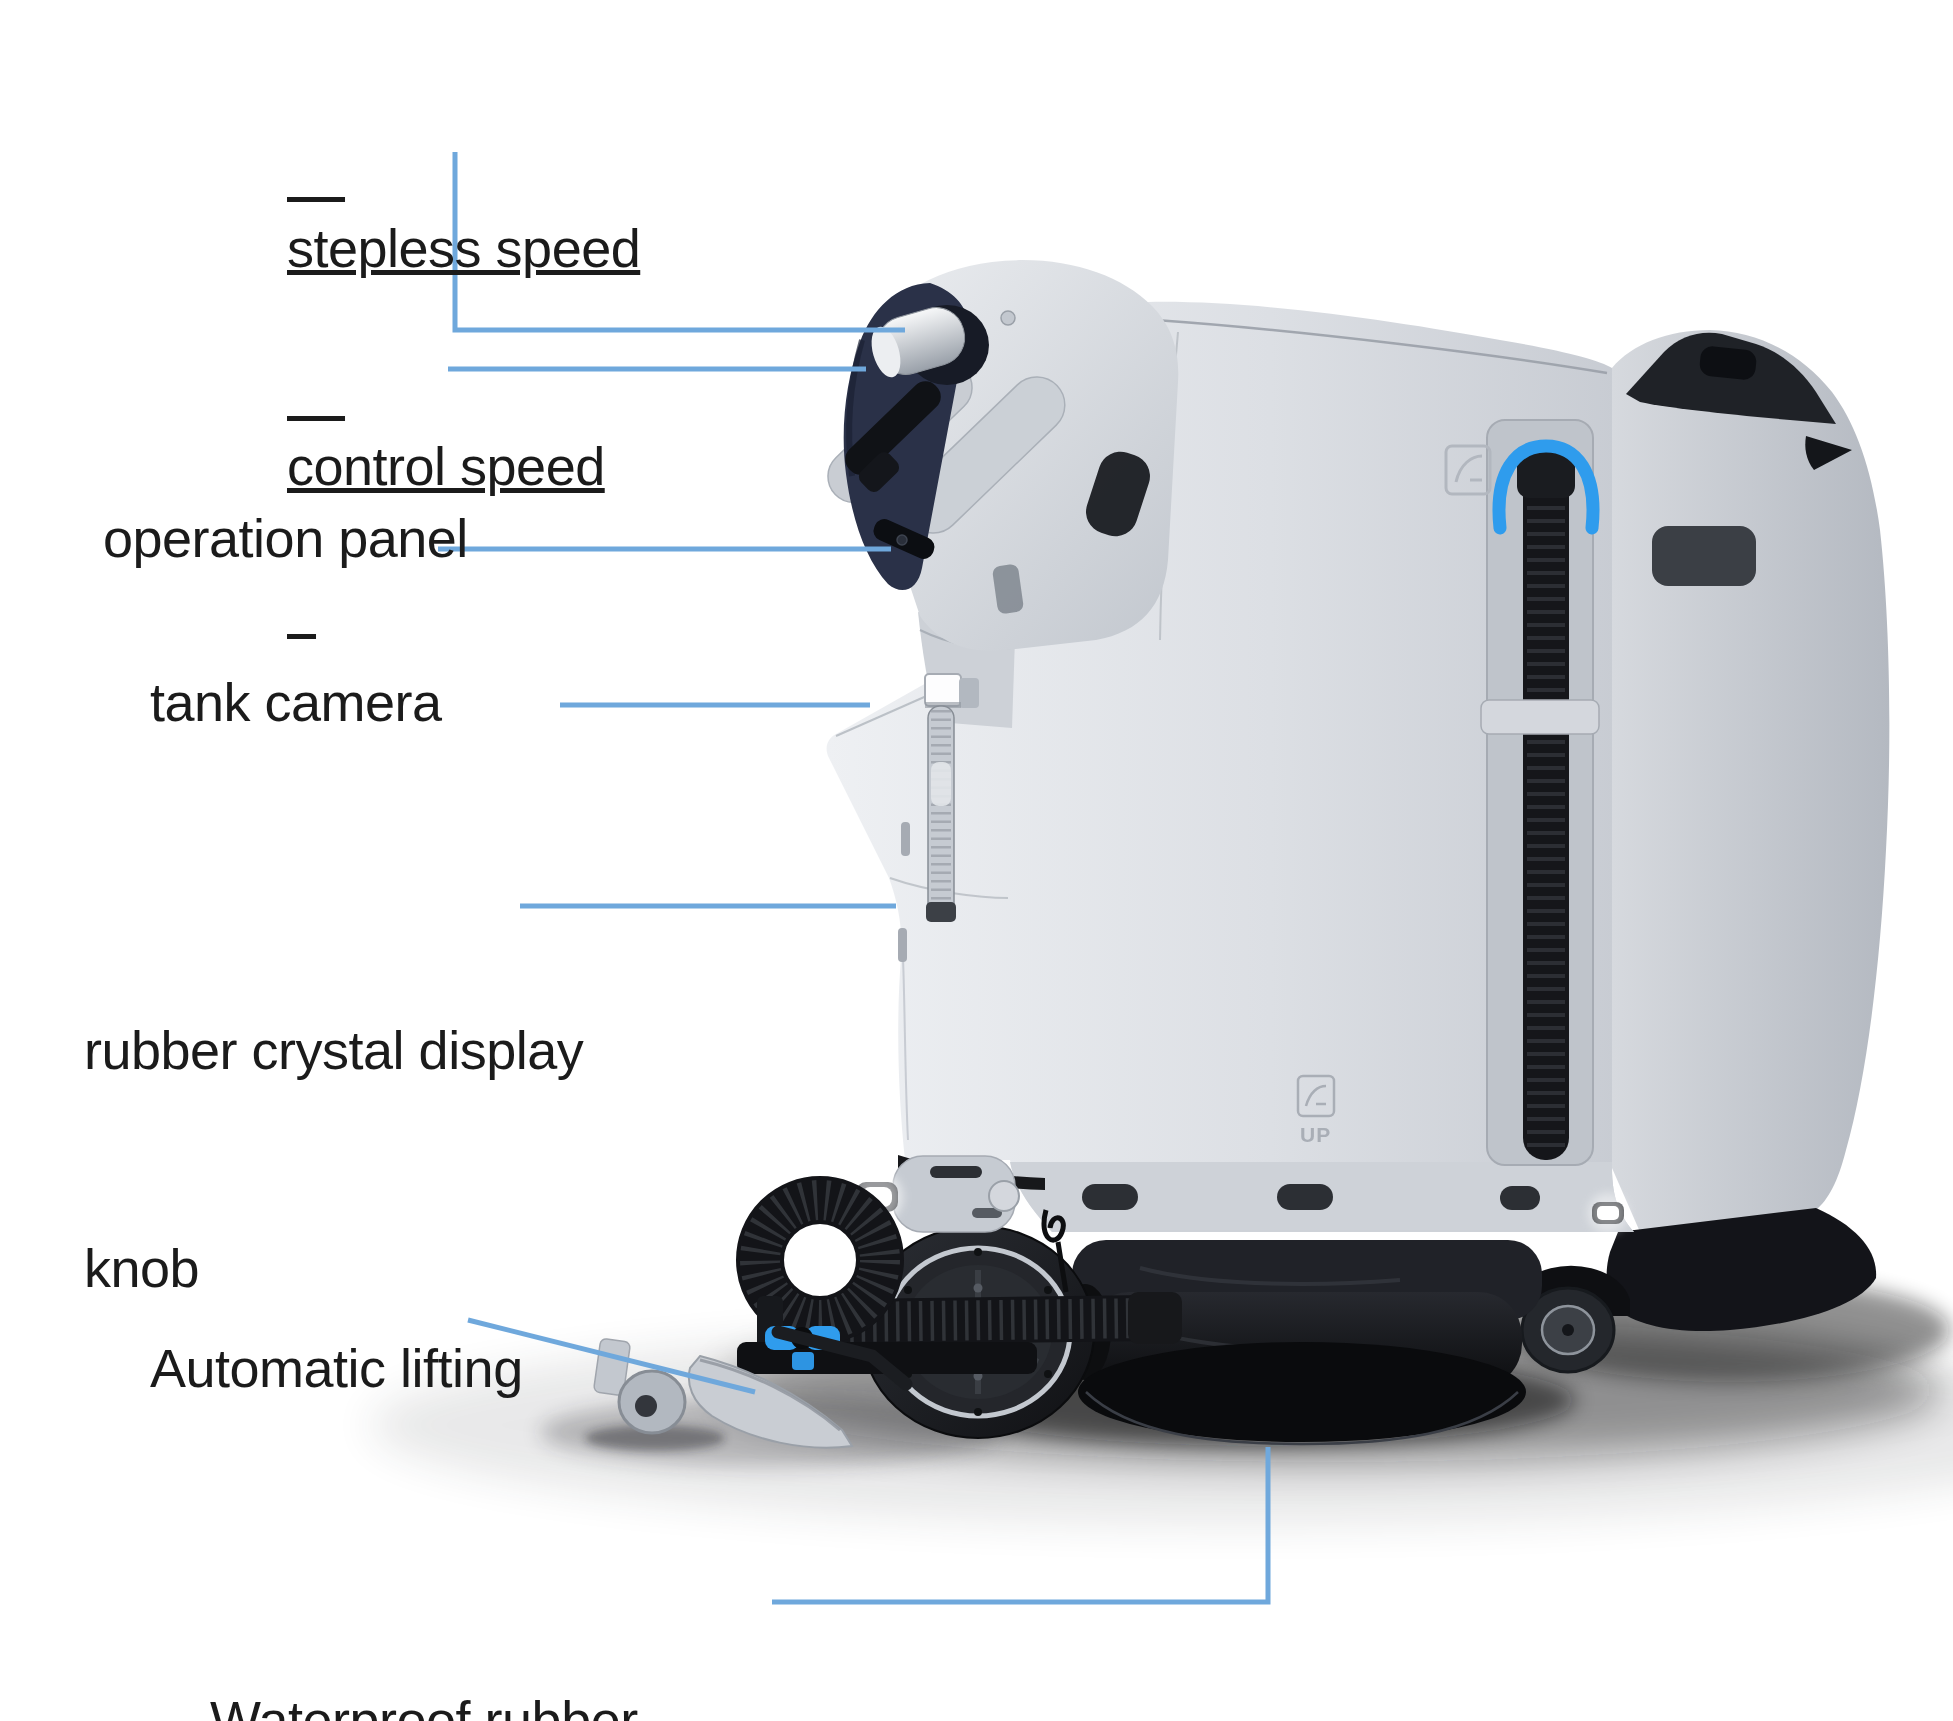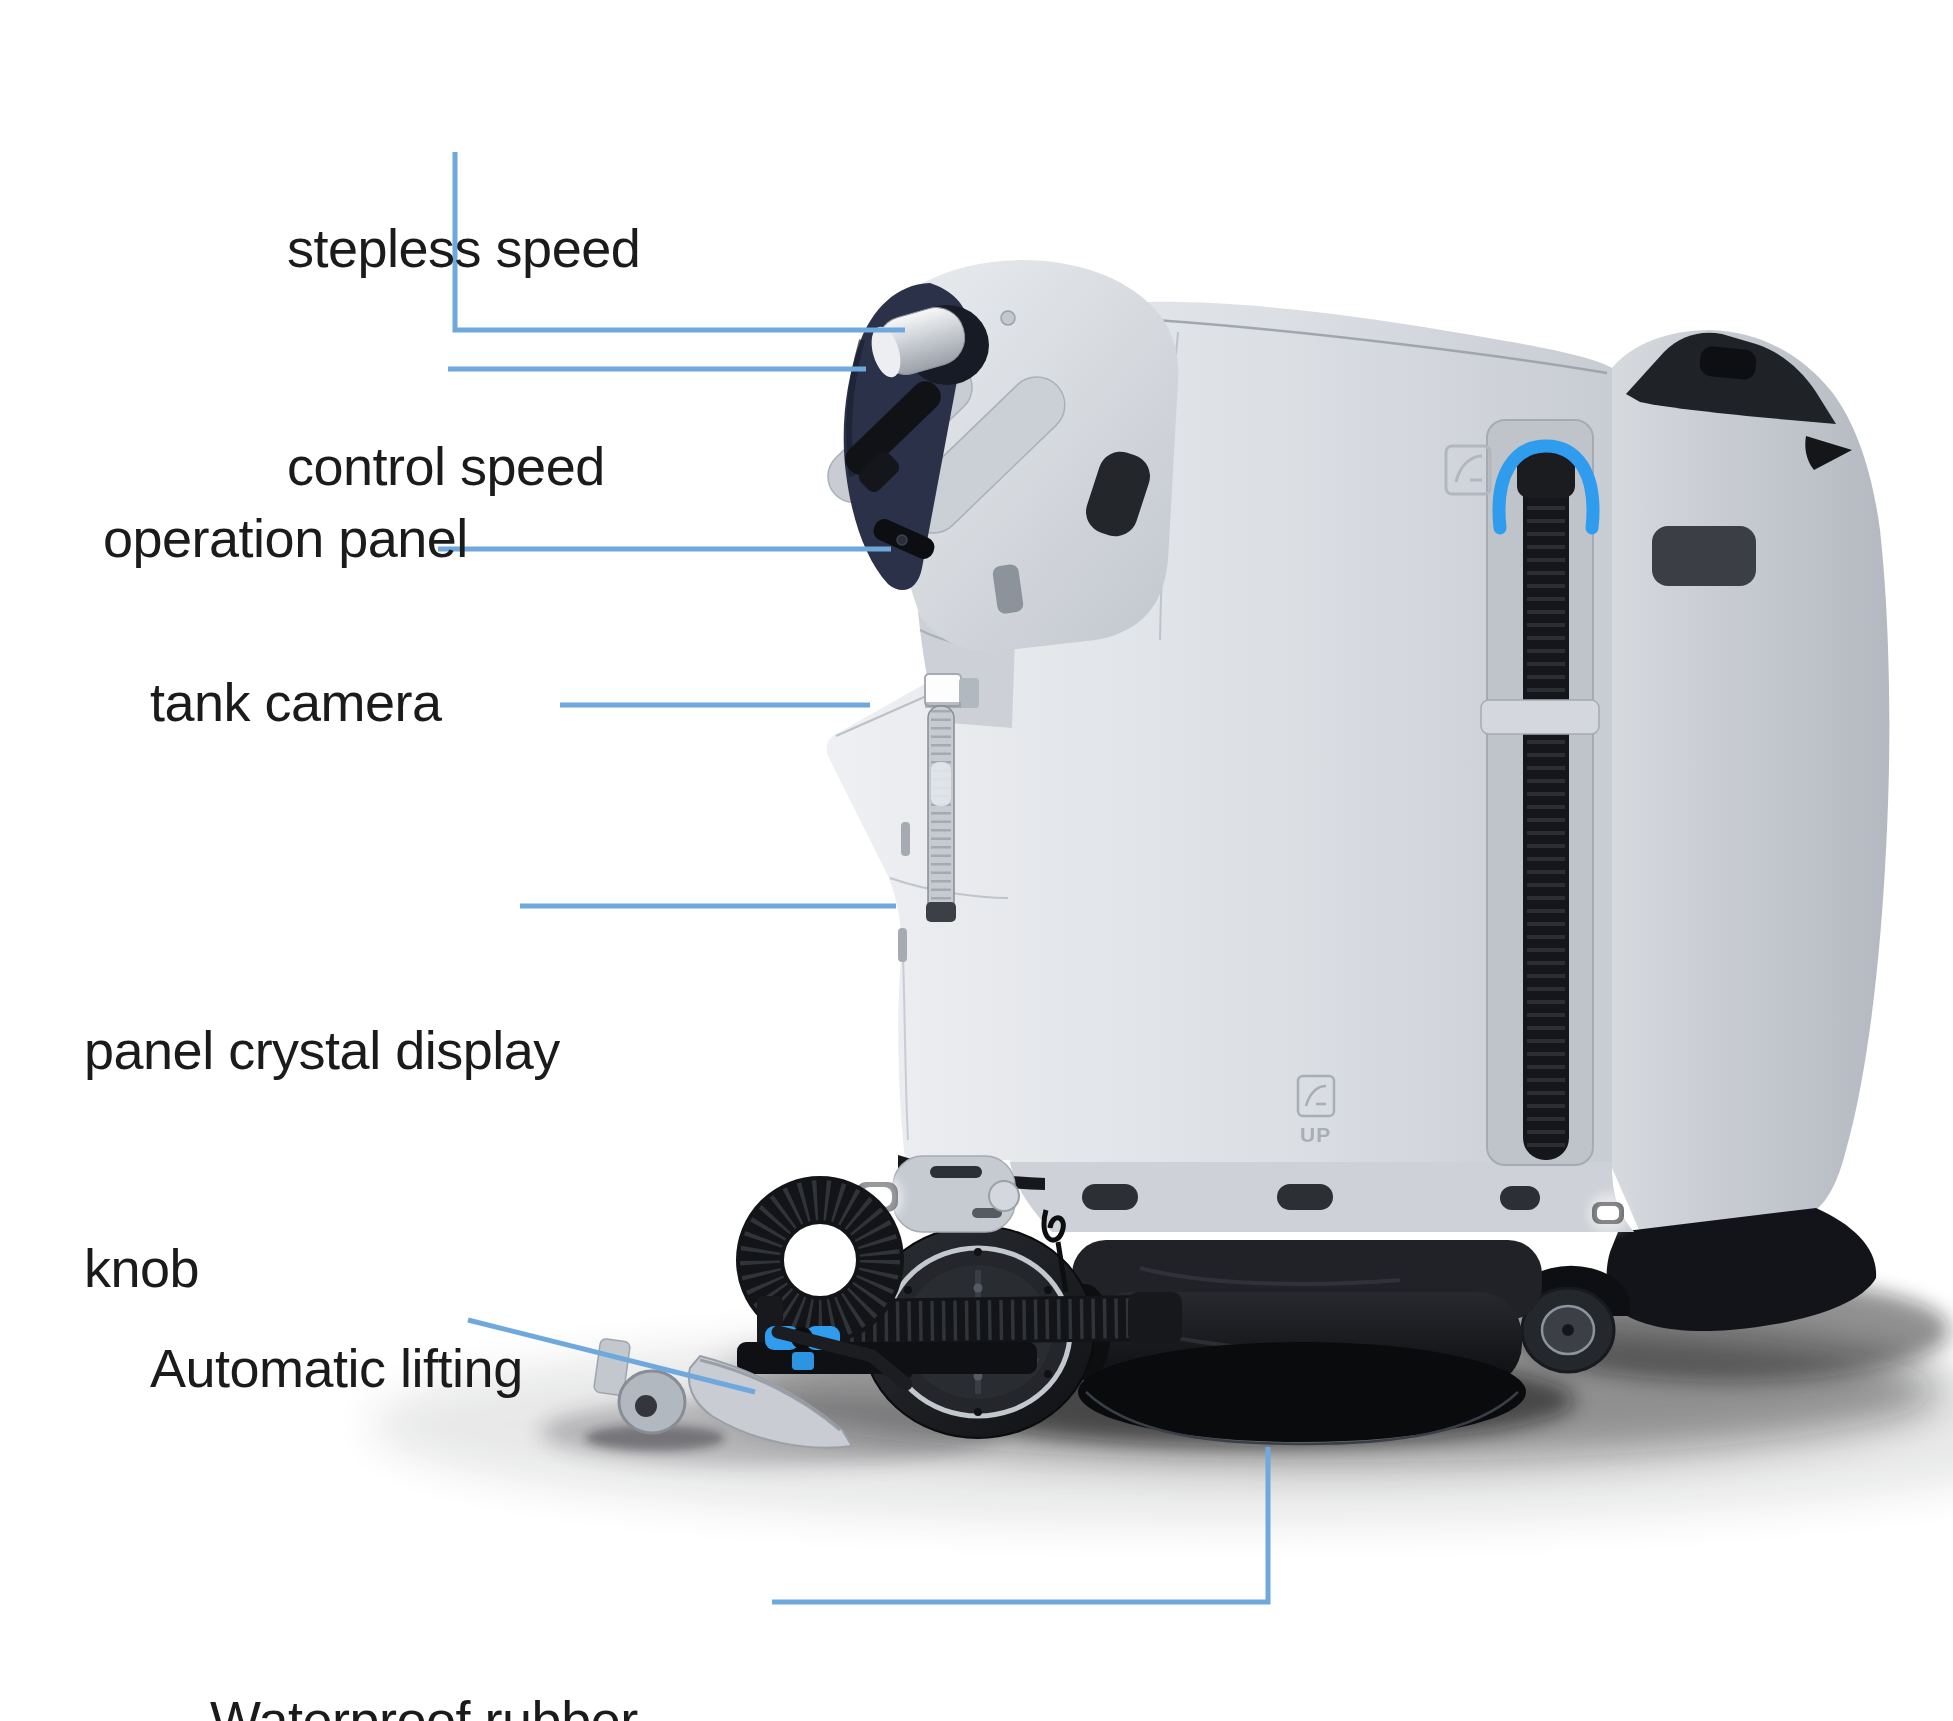--- a/index.html
+++ b/index.html
@@ -251,32 +251,32 @@
       <path class="leader" d="M455 152 V330 H905"></path>
       <path class="leader" d="M448 369 H866"></path>
       <path class="leader" d="M438 549 H891"></path>
       <path class="leader" d="M560 705 H870"></path>
       <path class="leader" d="M520 906 H896"></path>
       <path class="leader" d="M468 1320 L755 1392"></path>
       <path class="leader" d="M772 1602 H1268 V1447"></path>
     </g>
   </svg>
 
-  <div class="label" style="left:287px;top:66px;">
+  <div class="label" style="left:287px;top:66px;text-decoration:underline;">
     <span>stepless speed</span>
     <span>control speed</span>
   </div>
   <div class="label" style="left:103px;top:356px;">
     <span>operation panel</span>
   </div>
   <div class="label" style="left:150px;top:520px;">
     <span>tank camera</span>
   </div>
   <div class="label" style="left:84px;top:868px;">
-    <span>panel crystal display</span>
+    <span>rubber crystal display</span>
     <span>knob</span>
   </div>
   <div class="label" style="left:150px;top:1186px;">
     <span>Automatic lifting</span>
   </div>
   <div class="label" style="left:210px;top:1538px;">
     <span>Waterproof rubber</span>
   </div>
 
 </div>

